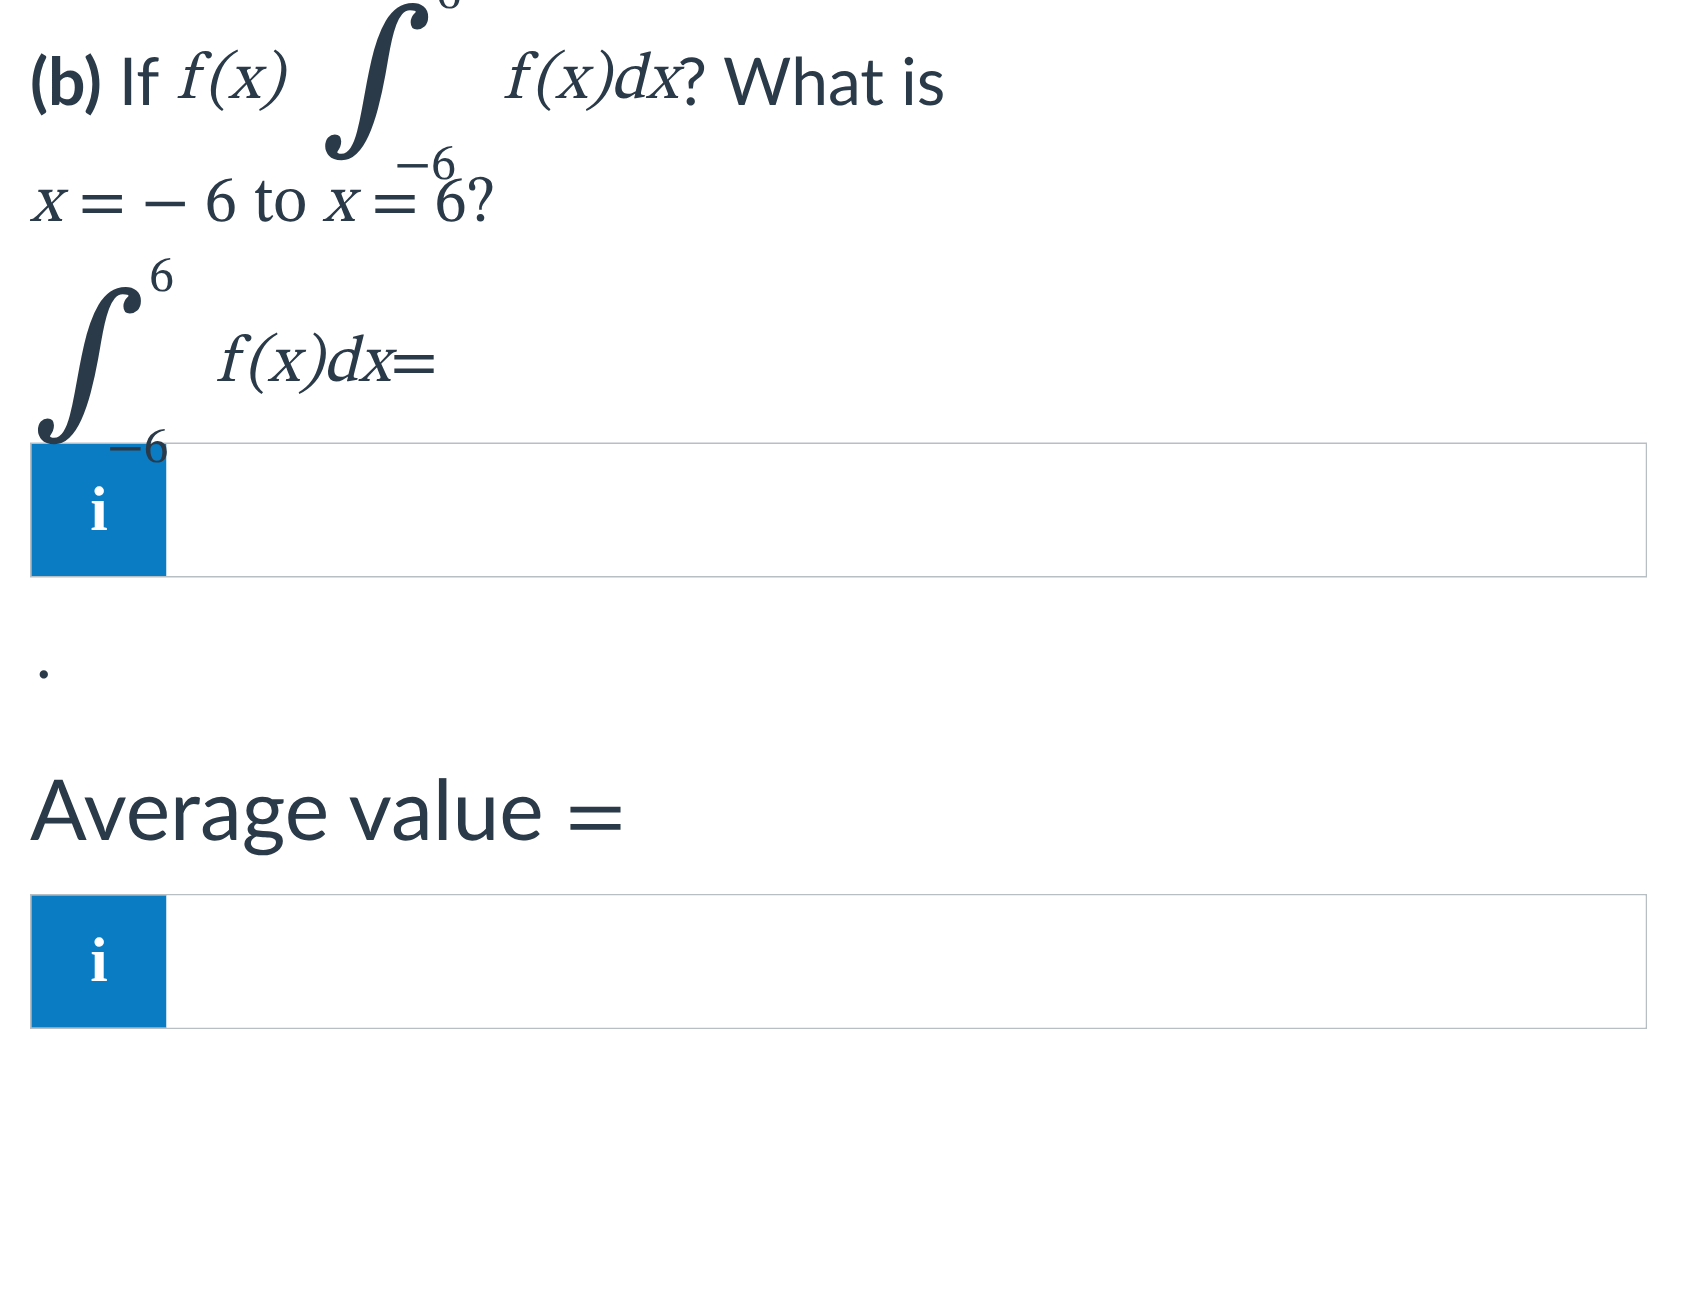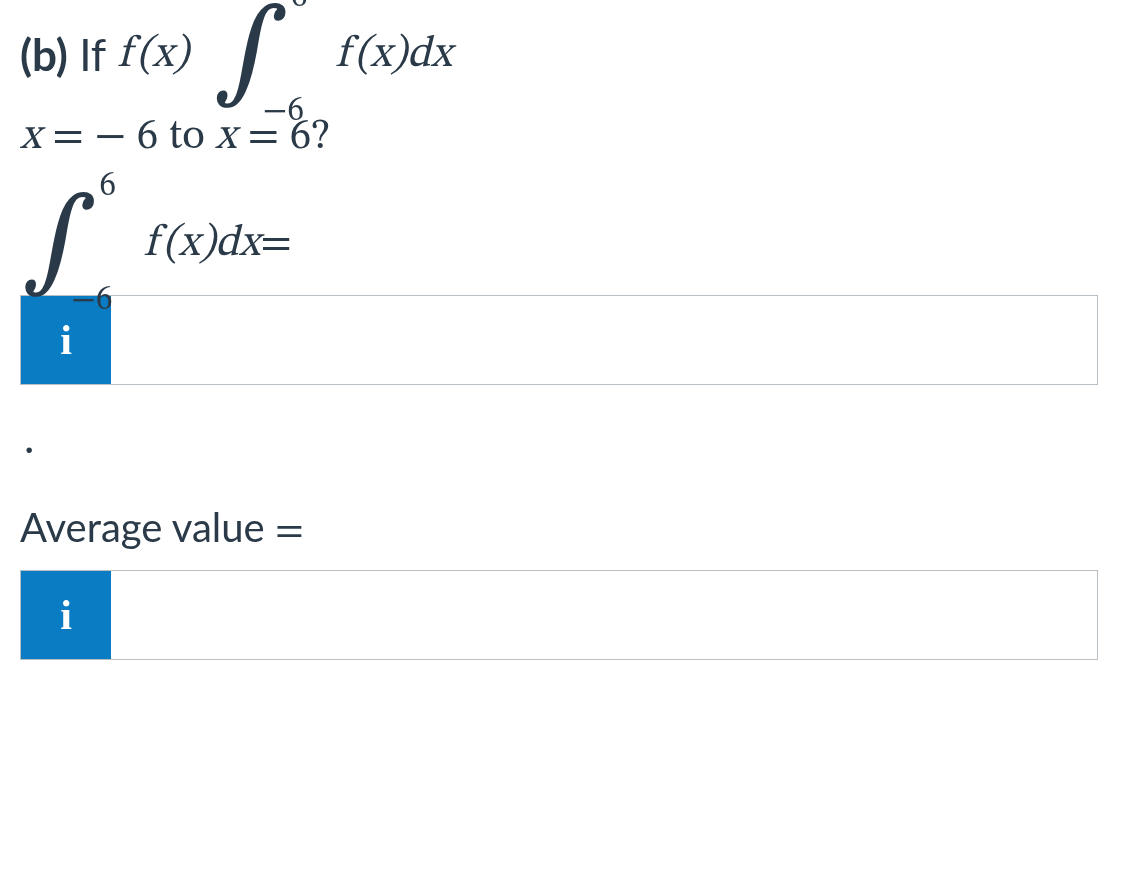--- a/index.html
+++ b/index.html
@@ -74,21 +74,21 @@
       font-size: 40px;
       padding: 0 20px;
       background: #ffffff;
       font-family: inherit;
     }
     .period-row {
       font-size: 44px;
       margin: 18px 0 28px 4px;
     }
     .avg-label {
-      font-size: 40px;
+      font-size: 56px;
       margin-top: 6px;
     }
     .line1 {
       display: flex;
       align-items: center;
       flex-wrap: wrap;
     }
   </style>
 </head>
 <body>
@@ -108,20 +108,21 @@
       <span class="int-symbol">∫</span>
       <span class="int-bounds">
         <span class="int-upper">6</span>
         <span class="int-lower">−6</span>
       </span>
     </span>
     <span>&nbsp;</span>
     <span class="math">f</span>
     <span> </span>
     <span class="math">(x)dx</span>
+    <span>? What is</span>
   </div>
   <div>
     <span class="math">x</span>
     <span class="math-up"> = </span>
     <span class="math-up"> − 6 to </span>
     <span class="math">x</span>
     <span class="math-up"> = 6?</span>
   </div>
 </div>
 

